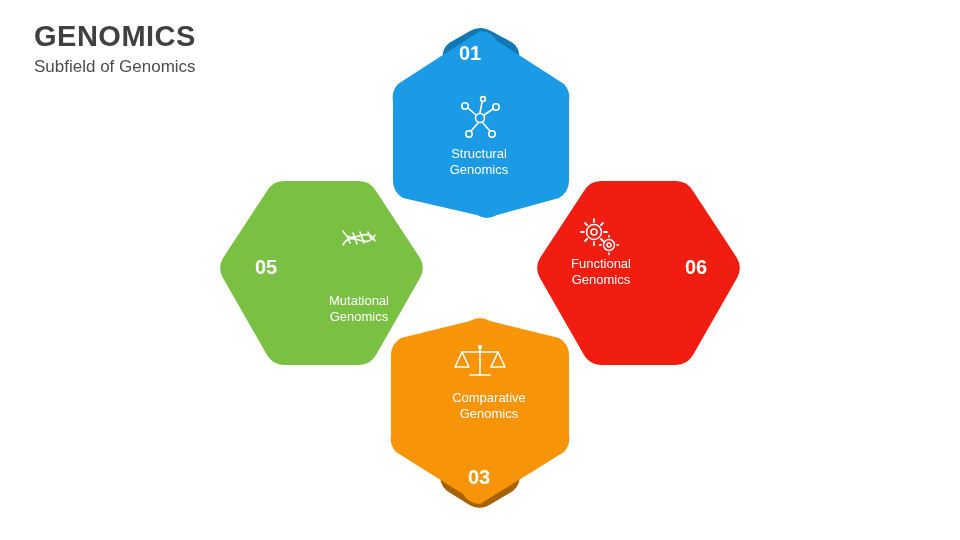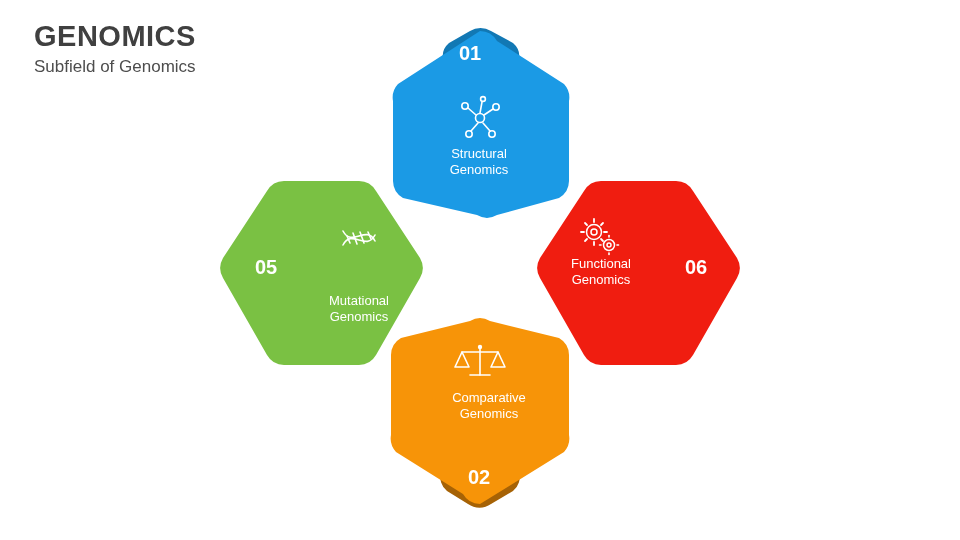--- a/index.html
+++ b/index.html
@@ -226,14 +226,14 @@
 Genomics</div>
 <div class="node-label" id="label-02">Functional
 Genomics</div>
 <div class="node-label" id="label-03">Comparative
 Genomics</div>
 <div class="node-label" id="label-04">Mutational
 Genomics</div>
 
 <div class="node-number" id="num-01">01</div>
 <div class="node-number" id="num-02">06</div>
-<div class="node-number" id="num-03">02</div>
+<div class="node-number" id="num-03">03</div>
 <div class="node-number" id="num-04">05</div>
 
 </body></html>

